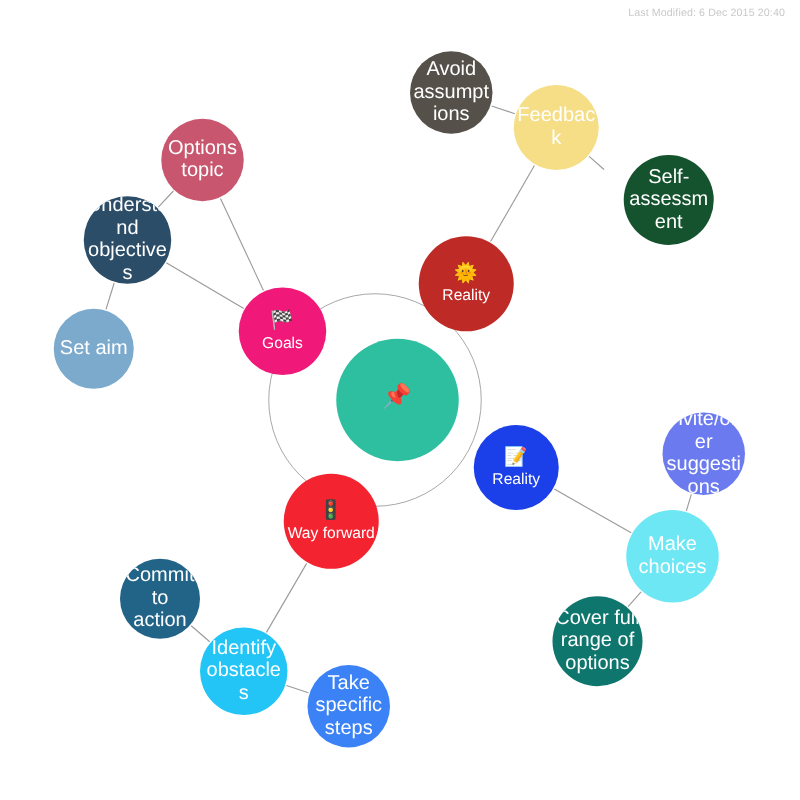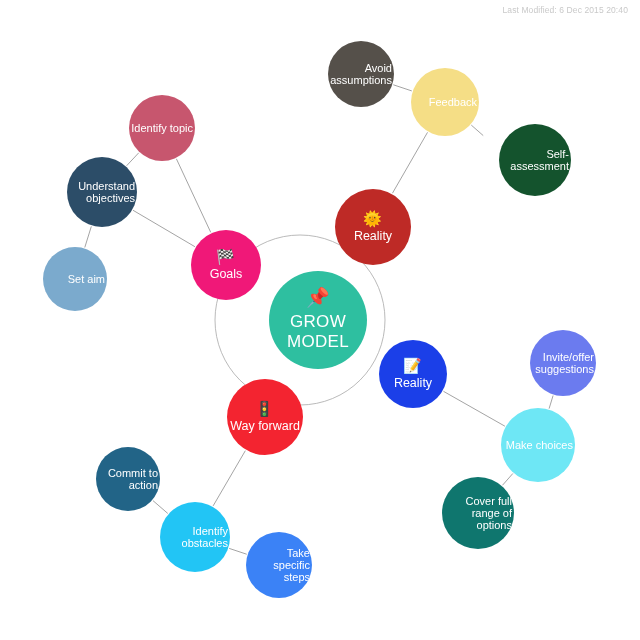--- a/index.html
+++ b/index.html
@@ -68,22 +68,21 @@
 
   .bubble-center {
     font-size: 17px;
     letter-spacing: 0.3px;
     line-height: 1.18;
   }
   .bubble-main {
     font-size: 12.5px;
   }
   .bubble-leaf {
-    font-size: 11px;
-    text-align: right;
+    font-size: 16px;
   }
 
   .emoji {
     font-size: 15px;
     line-height: 1;
     margin-bottom: 3px;
     user-select: none;
   }
   .bubble-center .emoji {
     font-size: 19px;
@@ -111,21 +110,21 @@
       <line x1="443.43335589879865" y1="391.28614615051765" x2="504.95807073844713" y2="426.232184179438" stroke="#9a9a9a" stroke-width="0.9"></line>
       <line x1="549.0817789150308" y1="408.6517651586989" x2="553.0847241286566" y2="395.5221048580063" stroke="#9a9a9a" stroke-width="0.9"></line>
       <line x1="512.8583777906998" y1="473.4938385038735" x2="502.4800005722133" y2="485.2559993514916" stroke="#9a9a9a" stroke-width="0.9"></line>
       <line x1="245.34903000456063" y1="450.6873771350389" x2="213.1393569188671" y2="505.9039595676564" stroke="#9a9a9a" stroke-width="0.9"></line>
       <line x1="167.78179349566508" y1="513.4379704887847" x2="152.95002262897367" y2="500.59852705194737" stroke="#9a9a9a" stroke-width="0.9"></line>
       <line x1="229.1525987298185" y1="548.3841995766062" x2="246.74476786628253" y2="554.2482559554276" stroke="#9a9a9a" stroke-width="0.9"></line>
     </svg>
 
   <div id="bubble-layer">
       <div class="bubble bubble-leaf" style="left: 129px; top: 95px; width: 66px; height: 66px; background: rgb(199, 86, 110); z-index: 5;">
-        <span class="label">Identify topic</span>
+        <span class="label">Options topic</span>
       </div>
       <div class="bubble bubble-leaf" style="left: 67px; top: 157px; width: 70px; height: 70px; background: rgb(44, 77, 104); z-index: 5;">
         <span class="label">Understand objectives</span>
       </div>
       <div class="bubble bubble-leaf" style="left: 43px; top: 247px; width: 64px; height: 64px; background: rgb(123, 170, 205); z-index: 5;">
         <span class="label">Set aim</span>
       </div>
       <div class="bubble bubble-leaf" style="left: 328px; top: 41px; width: 66px; height: 66px; background: rgb(85, 80, 74); z-index: 5;">
         <span class="label">Avoid assumptions</span>
       </div>
@@ -164,17 +163,16 @@
       <div class="bubble bubble-main" style="left: 379px; top: 340px; width: 68px; height: 68px; background: rgb(27, 63, 232); z-index: 10;">
         <span class="emoji">📝</span>
         <span class="label">Reality</span>
       </div>
       <div class="bubble bubble-main" style="left: 227px; top: 379px; width: 76px; height: 76px; background: rgb(243, 36, 48); z-index: 10;">
         <span class="emoji">🚦</span>
         <span class="label">Way forward</span>
       </div>
       <div class="bubble bubble-center" style="left: 269px; top: 271px; width: 98px; height: 98px; background: rgb(46, 191, 160); z-index: 15;">
         <span class="emoji">📌</span>
-        <span class="label">GROW MODEL</span>
       </div>
     </div>
 
 </div>
 
 </body></html>

